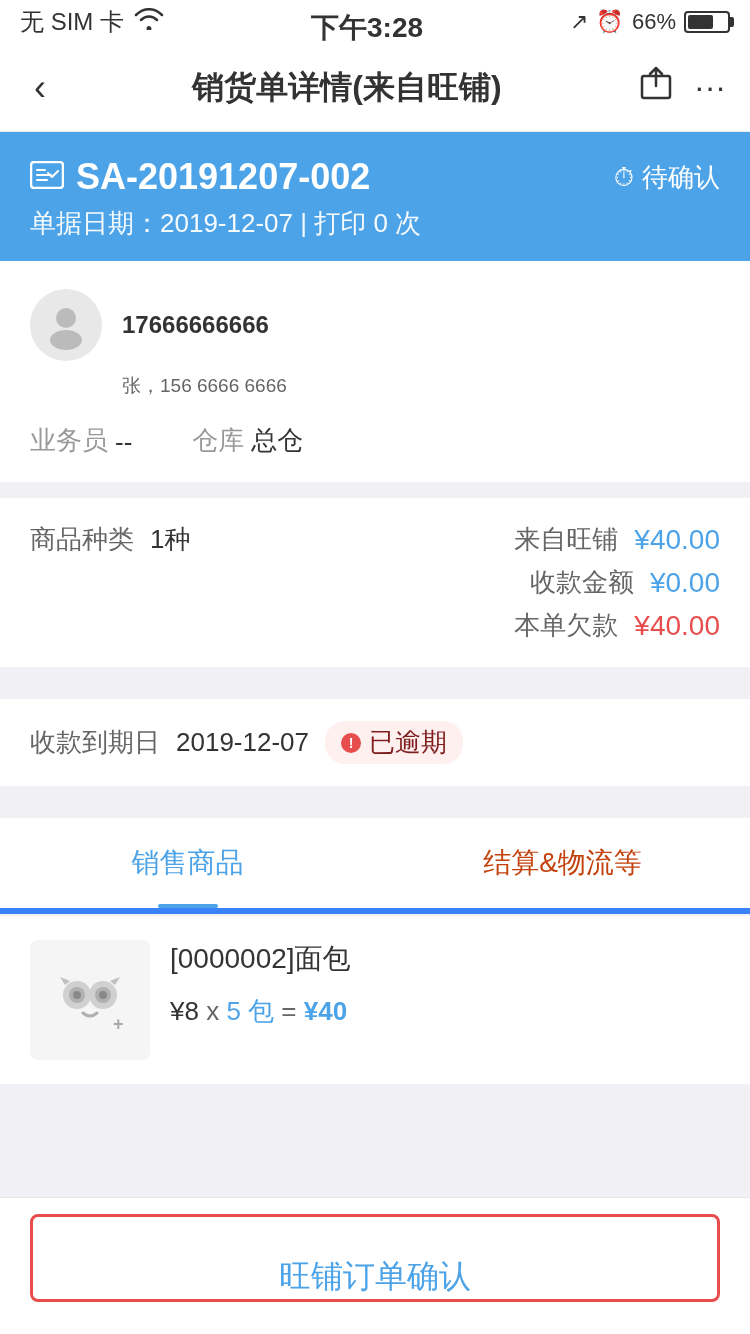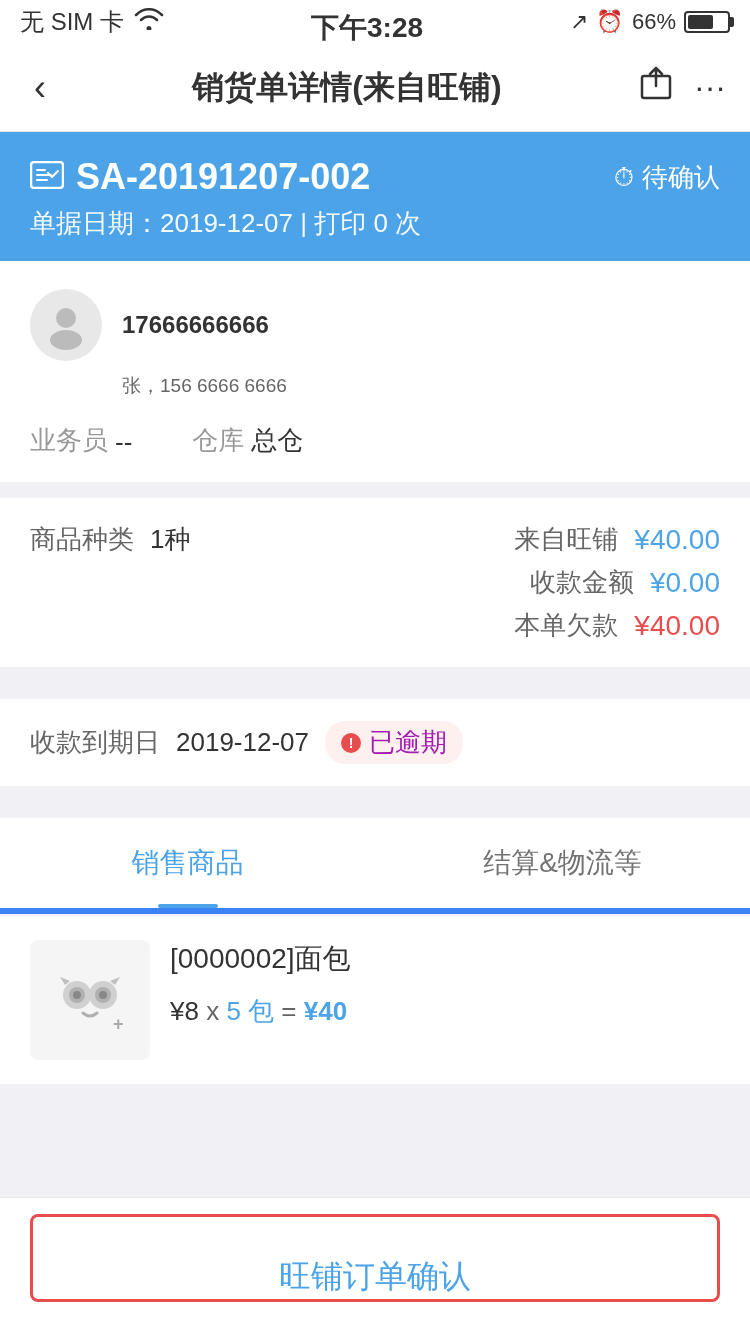--- a/index.html
+++ b/index.html
@@ -267,39 +267,39 @@
       background: #e84d4d;
       border-radius: 50%;
       display: flex;
       align-items: center;
       justify-content: center;
       color: white;
       font-size: 14px;
       font-weight: 700;
     }
     .overdue-text {
-      color: #a21caf;
+      color: #7f1d1d;
       font-size: 26px;
     }
 
     
     .tabs-section {
       background: #fff;
       margin-bottom: 0;
     }
     .tabs-row {
       display: flex;
       border-bottom: 6px solid #3b82f6;
     }
     .tab-item {
       flex: 1;
       text-align: center;
       padding: 26px 0;
       font-size: 28px;
-      color: #737373;
+      color: #c2410c;
       position: relative;
       cursor: pointer;
     }
     .tab-item.active {
       color: #4da3e8;
     }
     .tab-item.active::after {
       content: '';
       position: absolute;
       bottom: 0;

